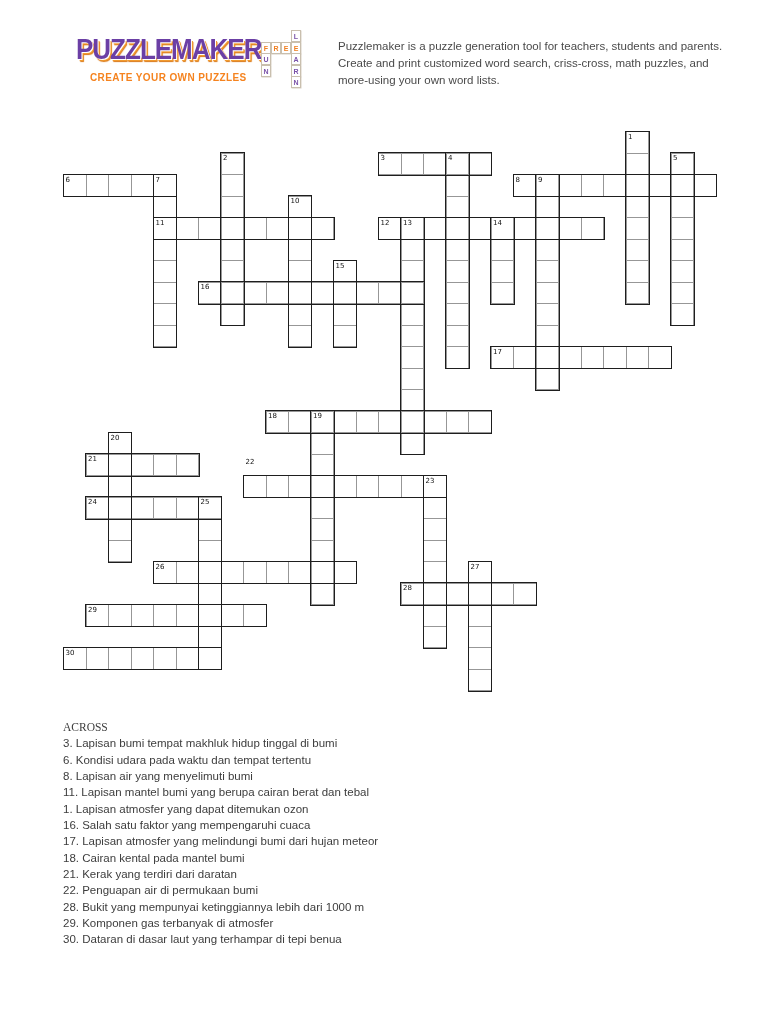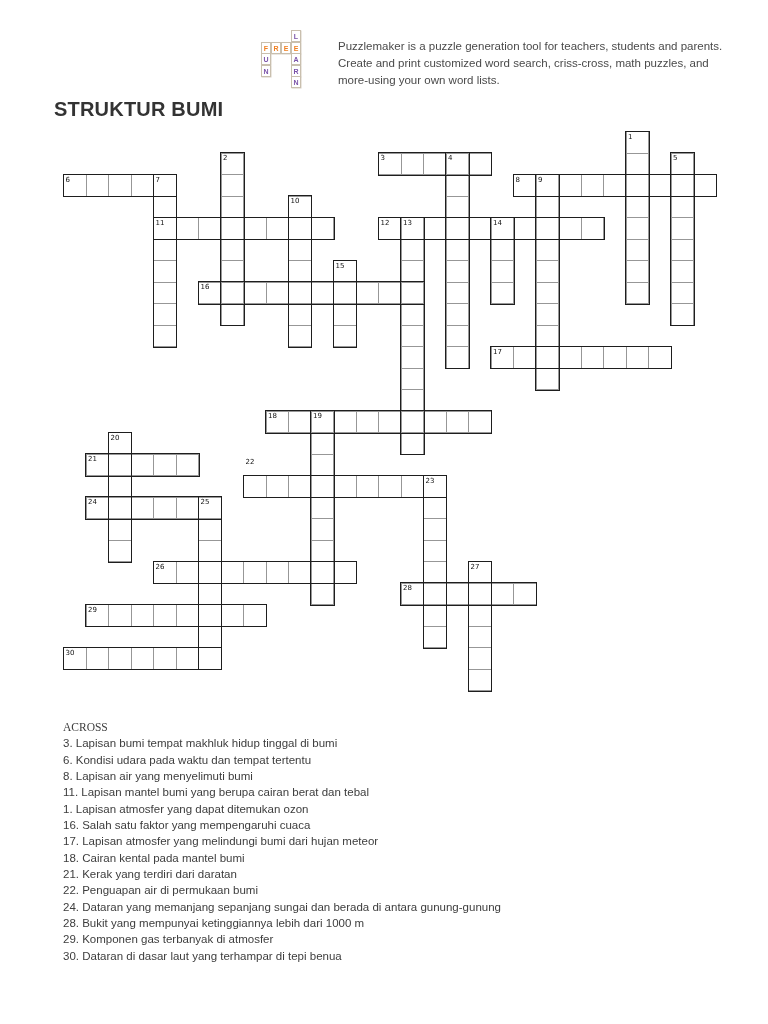--- a/index.html
+++ b/index.html
@@ -63,35 +63,38 @@
   
   #clues { position: absolute; left: 63px; top: 721px; width: 660px; }
   .clues-heading { font-size: 11.5px; color: #3d3d3d; height: 16.35px; font-family: Liberation Serif, serif; }
   .clue { font-size: 11.5px; color: #3d3d3d; height: 16.35px; white-space: nowrap; }
 </style>
 </head>
 <body>
 
 <div class="page">
 
+  <a class="logo">
+    <div class="logo-title" style="color: rgb(107, 63, 165);">PUZZLEMAKER</div>
+    <div class="logo-tagline" style="color: rgb(245, 131, 31);">CREATE YOUR OWN PUZZLES</div>
+  </a>
   <div class="logo-icon" id="logoIcon">
       <div class="logo-tile" style="left: 30px; top: 0px; color: rgb(122, 82, 168);">L</div>
       <div class="logo-tile" style="left: 0px; top: 11.5px; color: rgb(240, 129, 36);">F</div>
       <div class="logo-tile" style="left: 10px; top: 11.5px; color: rgb(240, 129, 36);">R</div>
       <div class="logo-tile" style="left: 20px; top: 11.5px; color: rgb(240, 129, 36);">E</div>
       <div class="logo-tile" style="left: 30px; top: 11.5px; color: rgb(240, 129, 36);">E</div>
       <div class="logo-tile" style="left: 0px; top: 23px; color: rgb(122, 82, 168);">U</div>
       <div class="logo-tile" style="left: 30px; top: 23px; color: rgb(122, 82, 168);">A</div>
       <div class="logo-tile" style="left: 0px; top: 34.5px; color: rgb(122, 82, 168);">N</div>
       <div class="logo-tile" style="left: 30px; top: 34.5px; color: rgb(122, 82, 168);">R</div>
       <div class="logo-tile" style="left: 30px; top: 46px; color: rgb(122, 82, 168);">N</div>
     </div>
   <p class="blurb">Puzzlemaker is a puzzle generation tool for teachers, students and parents. Create and print customized word search, criss-cross, math puzzles, and more-using your own word lists.</p>
 
-  <h1 class="page-title">STRUKTUR BUMI</h1>
 
   <div id="grid" style="width: 654.5px; height: 561px;">
       <div class="cell" style="left: 562.5px; top: 0px; width: 23.5px; height: 22.5px; border-color: rgb(151, 151, 151);"></div>
       <div class="cell" style="left: 562.5px; top: 21.5px; width: 23.5px; height: 22.5px; border-color: rgb(151, 151, 151);"></div>
       <div class="cell" style="left: 562.5px; top: 43px; width: 23.5px; height: 22.5px; border-color: rgb(151, 151, 151);"></div>
       <div class="cell" style="left: 562.5px; top: 64.5px; width: 23.5px; height: 22.5px; border-color: rgb(151, 151, 151);"></div>
       <div class="cell" style="left: 562.5px; top: 86px; width: 23.5px; height: 22.5px; border-color: rgb(151, 151, 151);"></div>
       <div class="cell" style="left: 562.5px; top: 107.5px; width: 23.5px; height: 22.5px; border-color: rgb(151, 151, 151);"></div>
       <div class="cell" style="left: 562.5px; top: 129px; width: 23.5px; height: 22.5px; border-color: rgb(151, 151, 151);"></div>
       <div class="cell" style="left: 562.5px; top: 150.5px; width: 23.5px; height: 22.5px; border-color: rgb(151, 151, 151);"></div>
@@ -385,20 +388,19 @@
         <div class="clue">3. Lapisan bumi tempat makhluk hidup tinggal di bumi</div>
         <div class="clue">6. Kondisi udara pada waktu dan tempat tertentu</div>
         <div class="clue">8. Lapisan air yang menyelimuti bumi</div>
         <div class="clue">11. Lapisan mantel bumi yang berupa cairan berat dan tebal</div>
         <div class="clue">1. Lapisan atmosfer yang dapat ditemukan ozon</div>
         <div class="clue">16. Salah satu faktor yang mempengaruhi cuaca</div>
         <div class="clue">17. Lapisan atmosfer yang melindungi bumi dari hujan meteor</div>
         <div class="clue">18. Cairan kental pada mantel bumi</div>
         <div class="clue">21. Kerak yang terdiri dari daratan</div>
         <div class="clue">22. Penguapan air di permukaan bumi</div>
-        <div class="clue">24. Dataran yang memanjang sepanjang sungai dan berada di antara gunung-gunung</div>
         <div class="clue">28. Bukit yang mempunyai ketinggiannya lebih dari 1000 m</div>
         <div class="clue">29. Komponen gas terbanyak di atmosfer</div>
         <div class="clue">30. Dataran di dasar laut yang terhampar di tepi benua</div>
       </div>
   </div>
 
 </div>
 
 </body></html>

